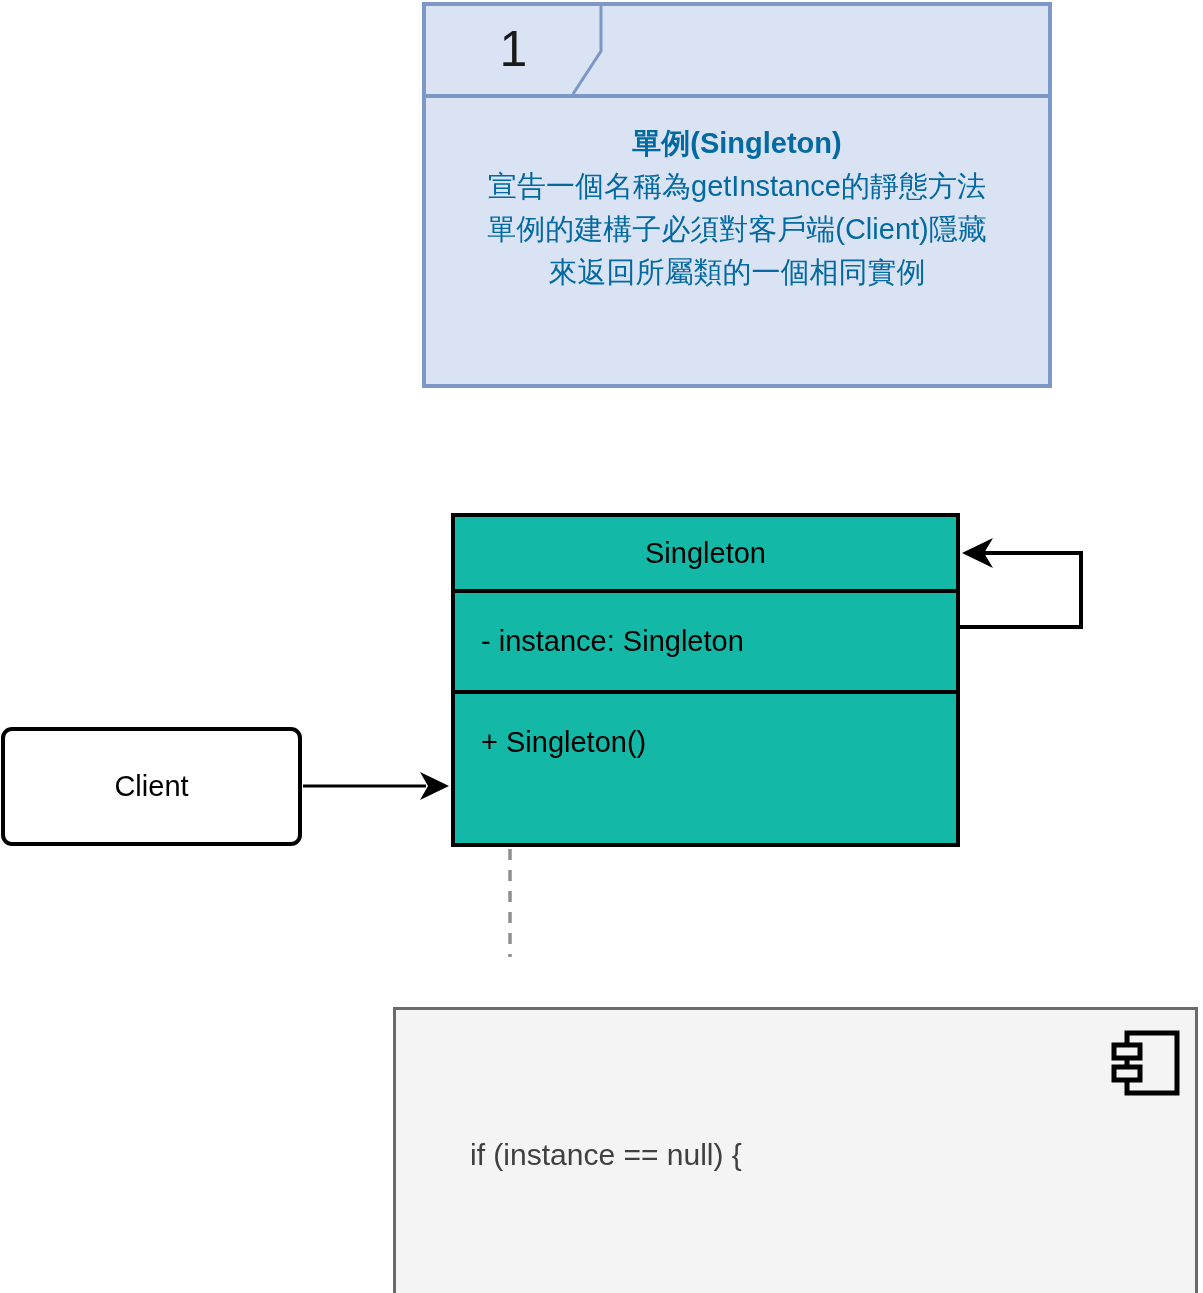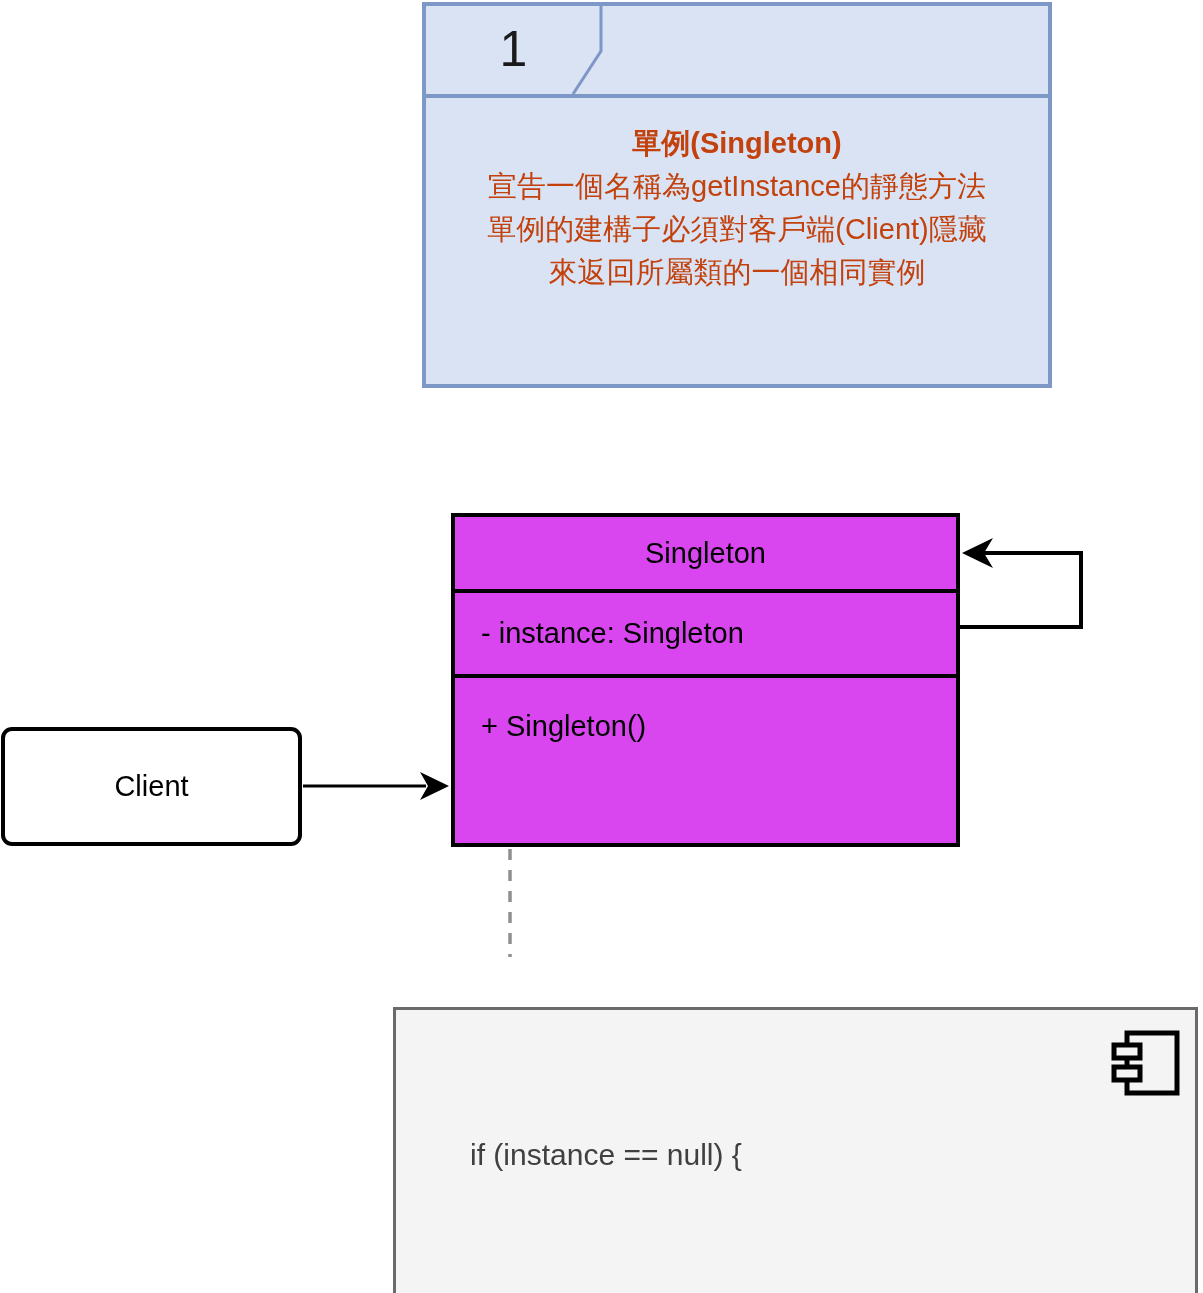--- a/index.html
+++ b/index.html
@@ -38,42 +38,42 @@
     display: flex; align-items: center; justify-content: center;
     font-size: 50px;
     color: #1a1a1a;
   }
   .note-tab-divider { position: absolute; left: 0; top: 0; }
   .note-body {
     padding-top: 24px;
     text-align: center;
     font-size: 29px;
     line-height: 43px;
-    color: #c2410c;
+    color: #0369a1;
   }
   .note-title { font-weight: bold; }
 
   
   .class-box {
     position: absolute;
     left: 451px; top: 513px;
     width: 509px; height: 334px;
-    background: #d946ef;
+    background: #14b8a6;
     border: 4px solid #000000;
     box-sizing: border-box;
     font-size: 29px;
     color: #000000;
   }
   .class-title {
     height: 72px;
     border-bottom: 4px solid #000000;
     display: flex; align-items: center; justify-content: center;
   }
   .class-attrs {
-    height: 85px;
+    height: 101px;
     border-bottom: 4px solid #000000;
     display: flex; align-items: center;
     padding-left: 26px;
     box-sizing: border-box;
   }
   .class-methods { padding: 8px 0 0 26px; border-radius: 19px; }
   .class-method-row {
     height: 80px;
     display: flex; align-items: center;
   }

